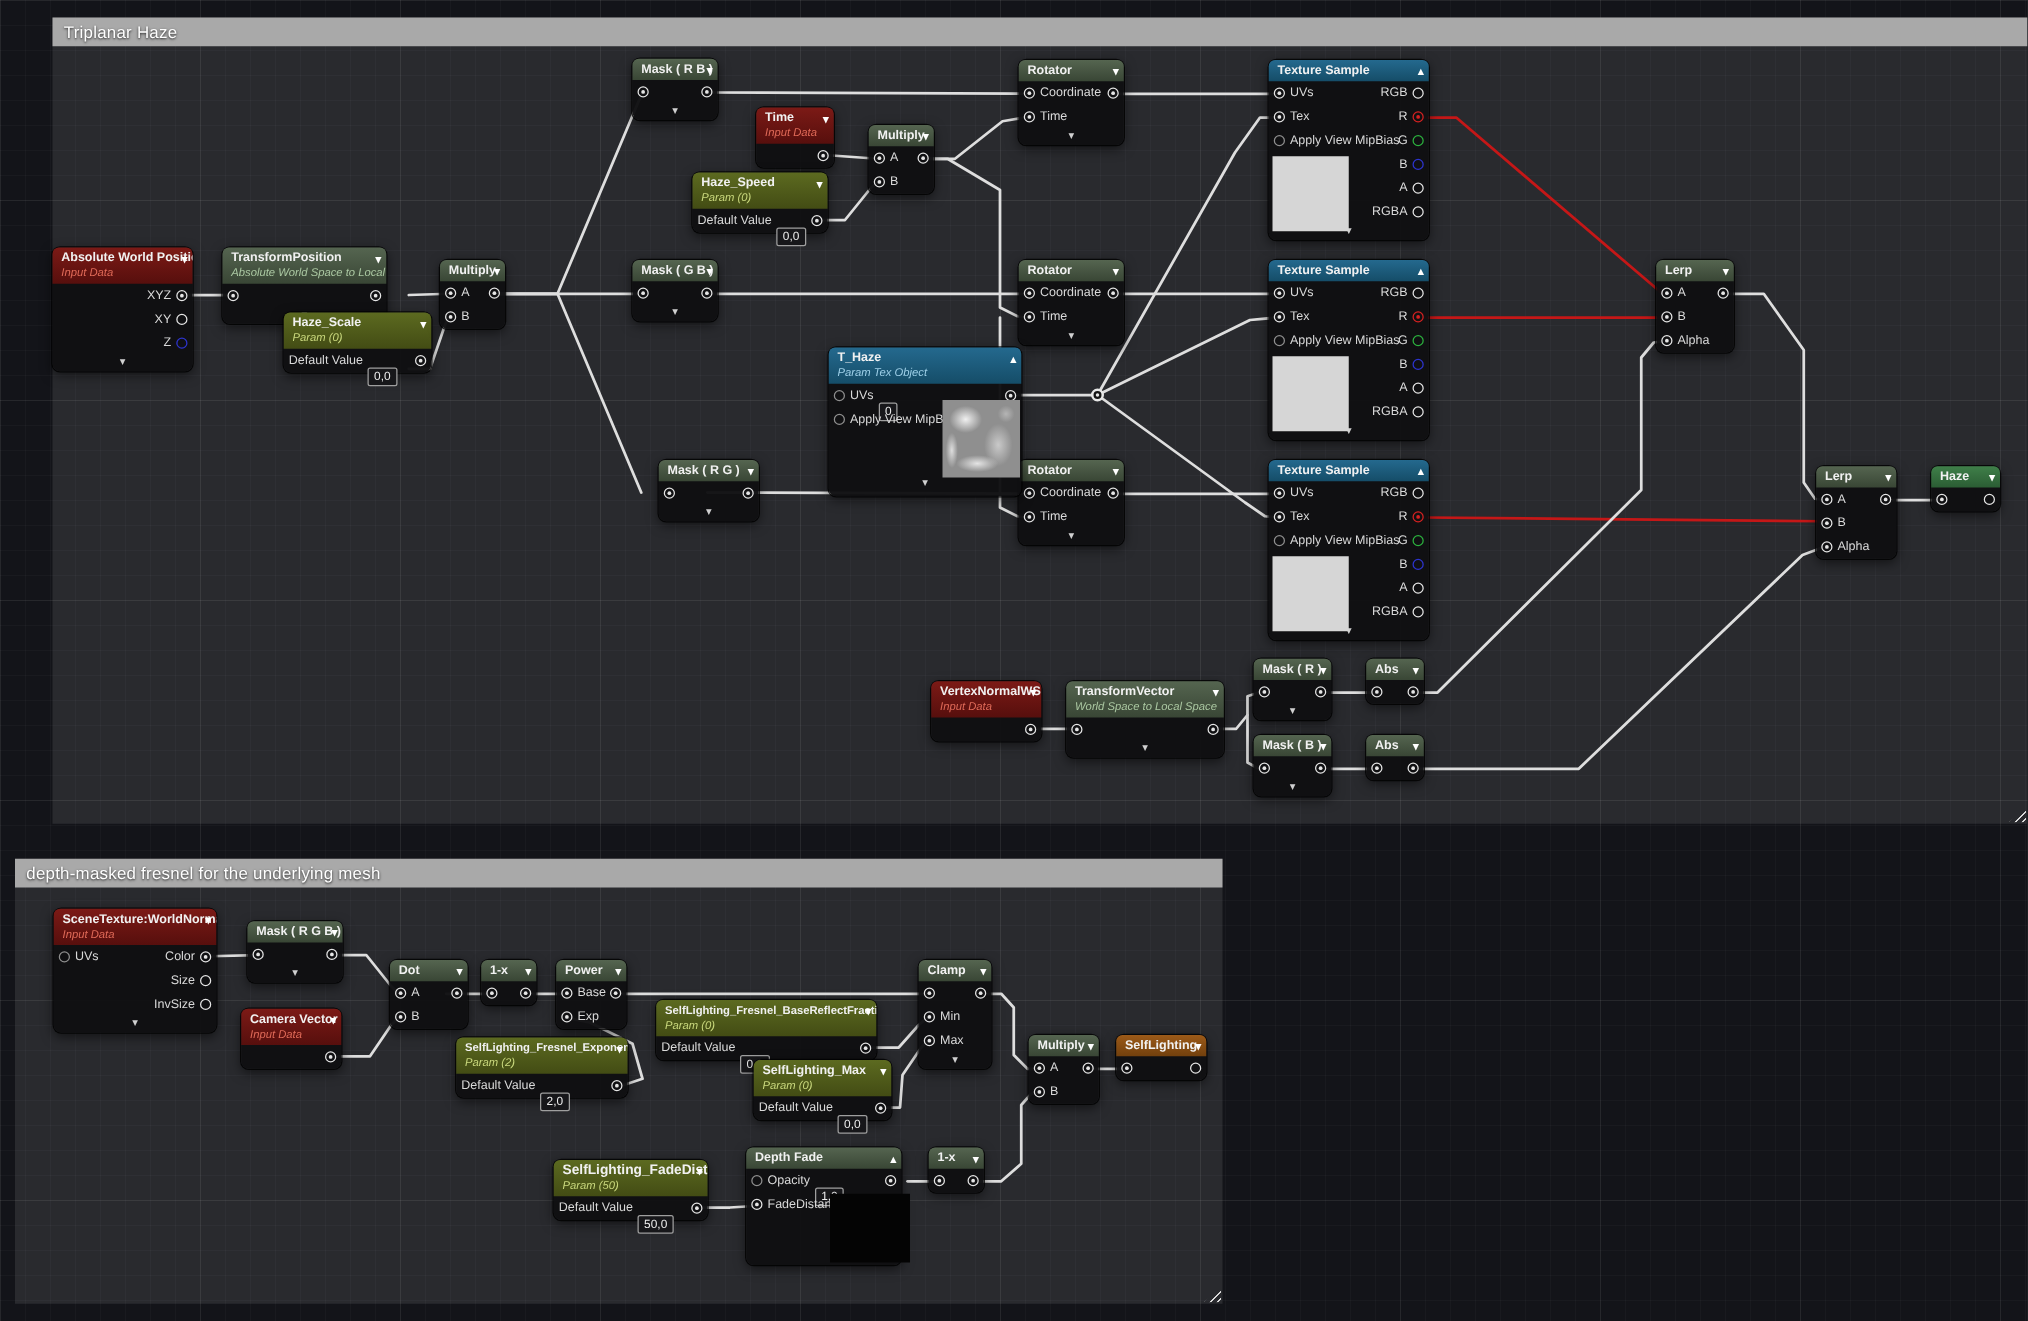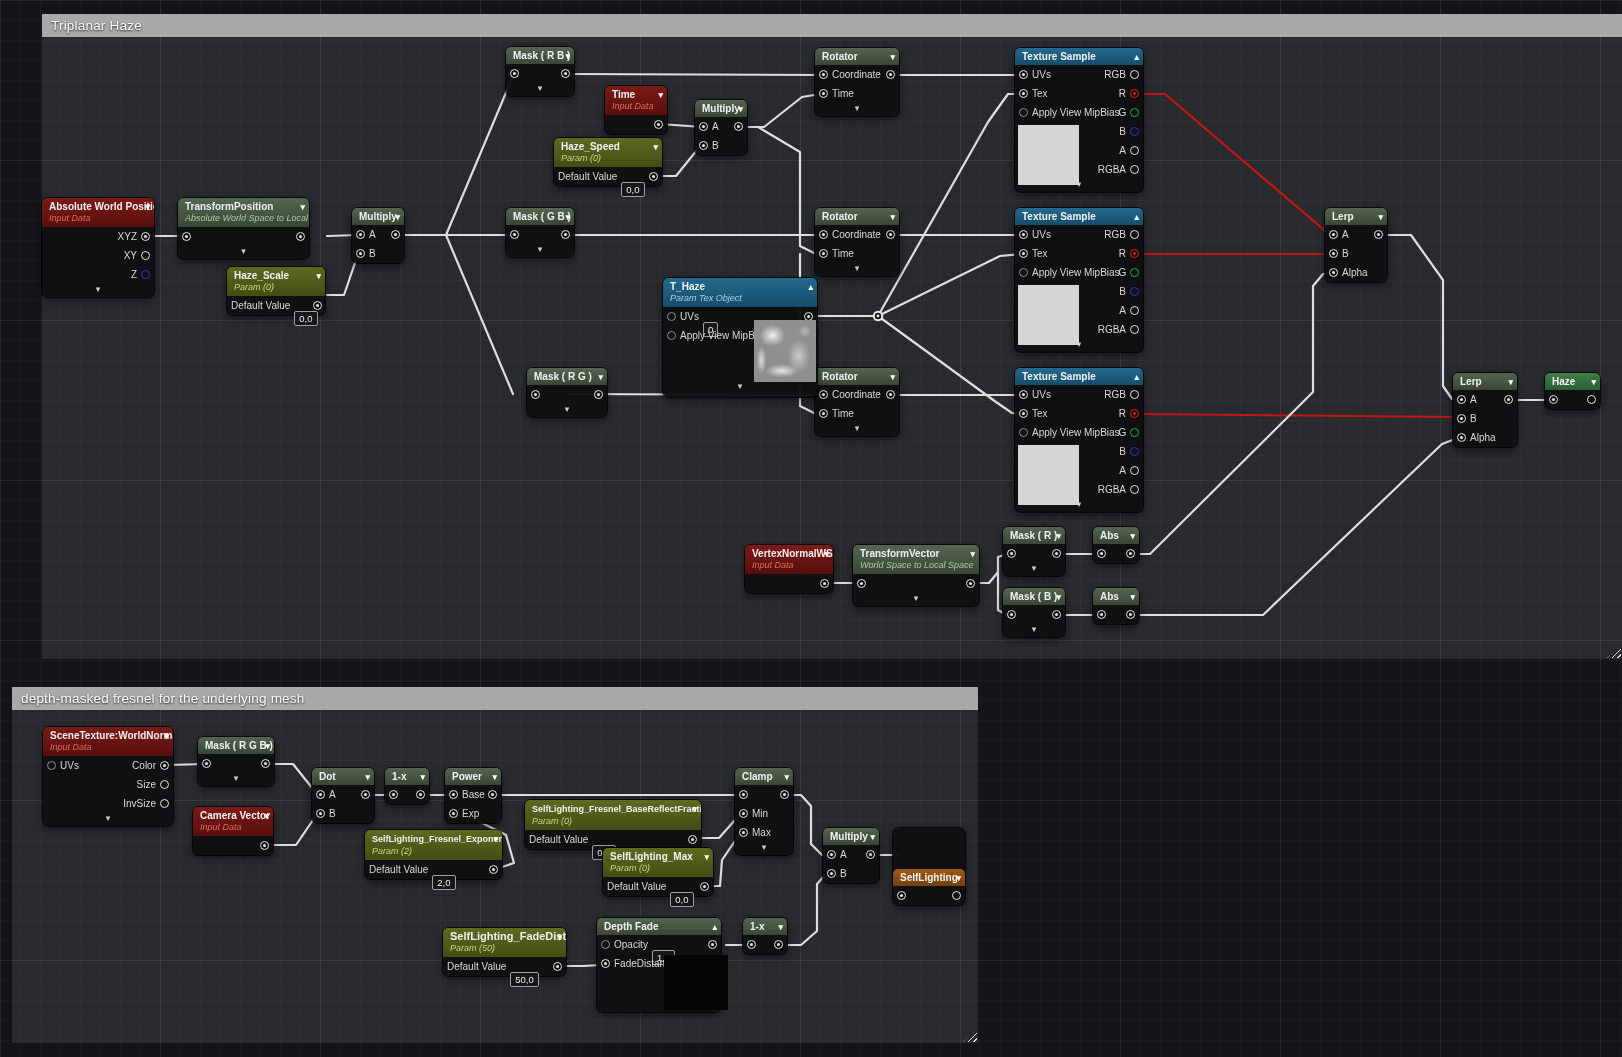--- a/index.html
+++ b/index.html
@@ -24,21 +24,21 @@
   .node{position:absolute;z-index:3;background:rgba(16,16,18,.97);border-radius:6px;box-sizing:border-box;
     box-shadow:0 0 0 1px rgba(0,0,0,.8),0 3px 9px rgba(0,0,0,.55);}
   .hd{position:relative;border-radius:5px 5px 0 0;padding:3px 16px 3px 7px;color:#f1f1f1;
     font-size:10px;font-weight:bold;line-height:11px;white-space:nowrap;overflow:hidden;}
   .hd .sub{display:block;font-weight:normal;font-style:italic;font-size:9px;margin-top:1px;}
   .hd .caret{position:absolute;right:4px;top:4px;font-size:9px;color:#ffffff;font-weight:bold;}
   .h-green{background:linear-gradient(#556550,#394635);}
   .h-olive{background:linear-gradient(#5c6a20,#434c14);}
   .h-red{background:linear-gradient(#7c1a16,#570f0d);}
   .h-blue{background:linear-gradient(#24698e,#154d68);}
-  .h-orange{background:linear-gradient(#9c5a18,#72400d);margin-top:41px;}
+  .h-orange{background:linear-gradient(#9c5a18,#72400d);}
   .h-bgreen{background:linear-gradient(#3f7f49,#2b5d34);}
   .h-green .sub{color:#abc8a2;}
   .h-olive .sub{color:#c9d87d;}
   .h-red .sub{color:#e06a58;}
   .h-blue .sub{color:#9fd0e8;}
   .row{height:19px;display:flex;align-items:center;justify-content:space-between;
     padding:0 4px;color:#d9d9d9;font-size:10px;white-space:nowrap;}
   .cell{display:flex;align-items:center;gap:4px;min-width:0;}
   .pin{width:7px;height:7px;border-radius:50%;border:1.5px solid #8f8f8f;position:relative;flex:none;box-sizing:content-box;}
   .pin.k-w{border-color:#e6e6e6;}
@@ -157,21 +157,21 @@
     <div class="row">
       <span class="cell">
         <span class="pin k-w on"></span>
       </span>
       <span class="cell">
         <span class="pin k-w on"></span>
       </span>
     </div>
     <div class="fchev">▾</div>
   </div>
-<div class="node" style="left: 227px; top: 267px; width: 98px;">
+<div class="node" style="left: 227px; top: 250px; width: 118px;">
     <div class="hd h-olive"><span>Haze_Scale</span><span class="sub">Param (0)</span><span class="caret">▾</span></div>
     <div class="row">
       <span class="cell">
         <span>Default Value</span>
         <span class="vbox">0,0</span>
       </span>
       <span class="cell">
         <span class="pin k-w on"></span>
       </span>
     </div>

